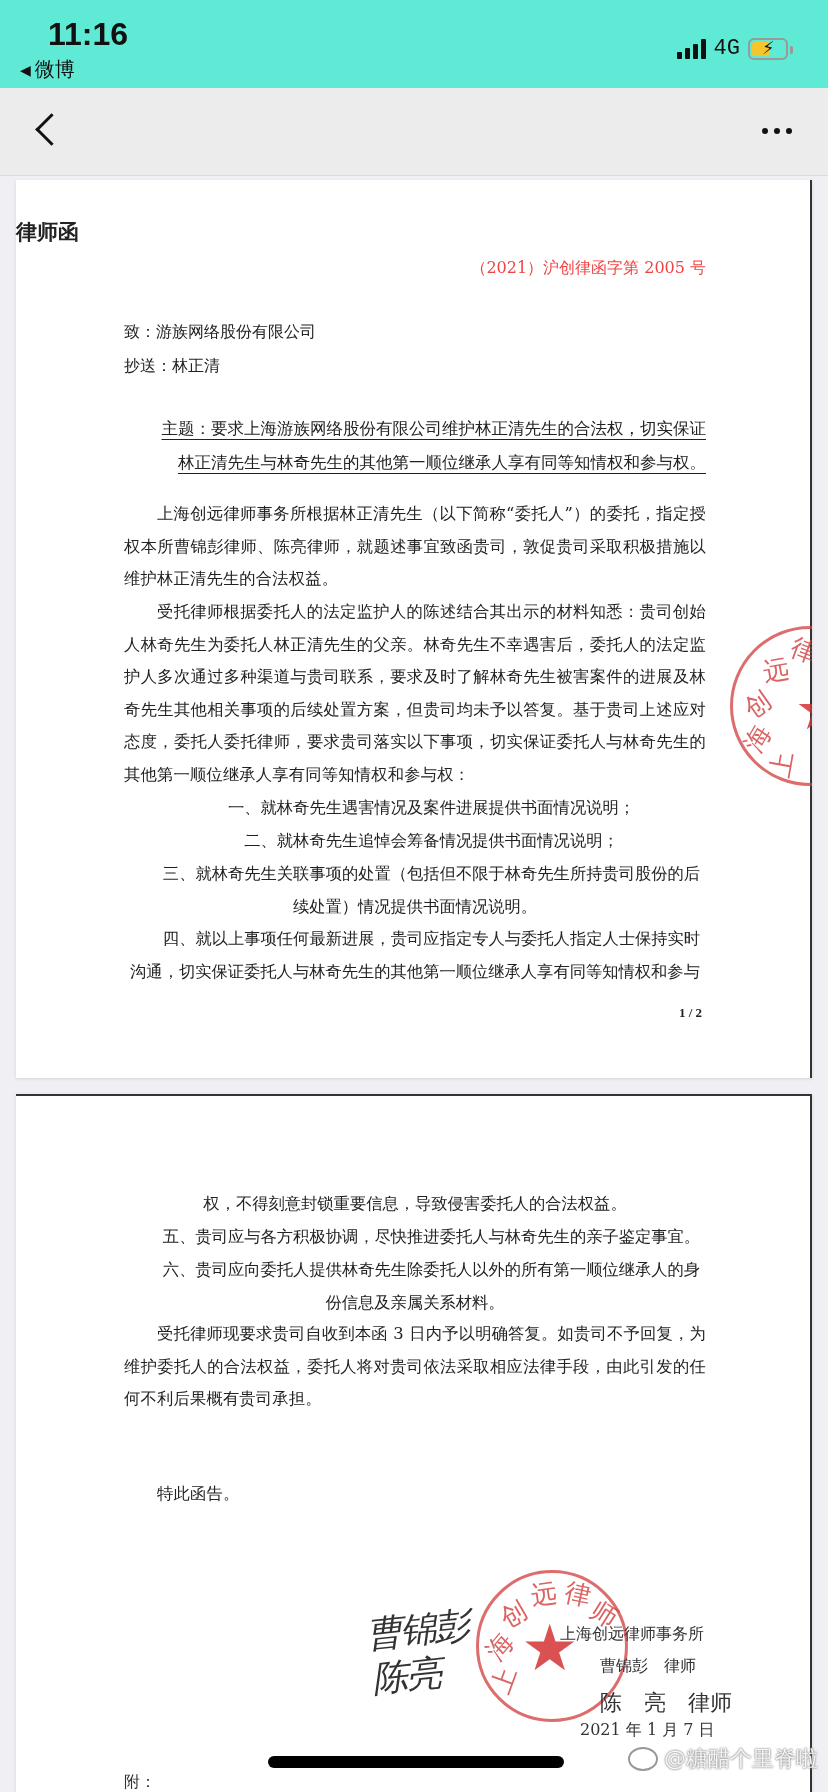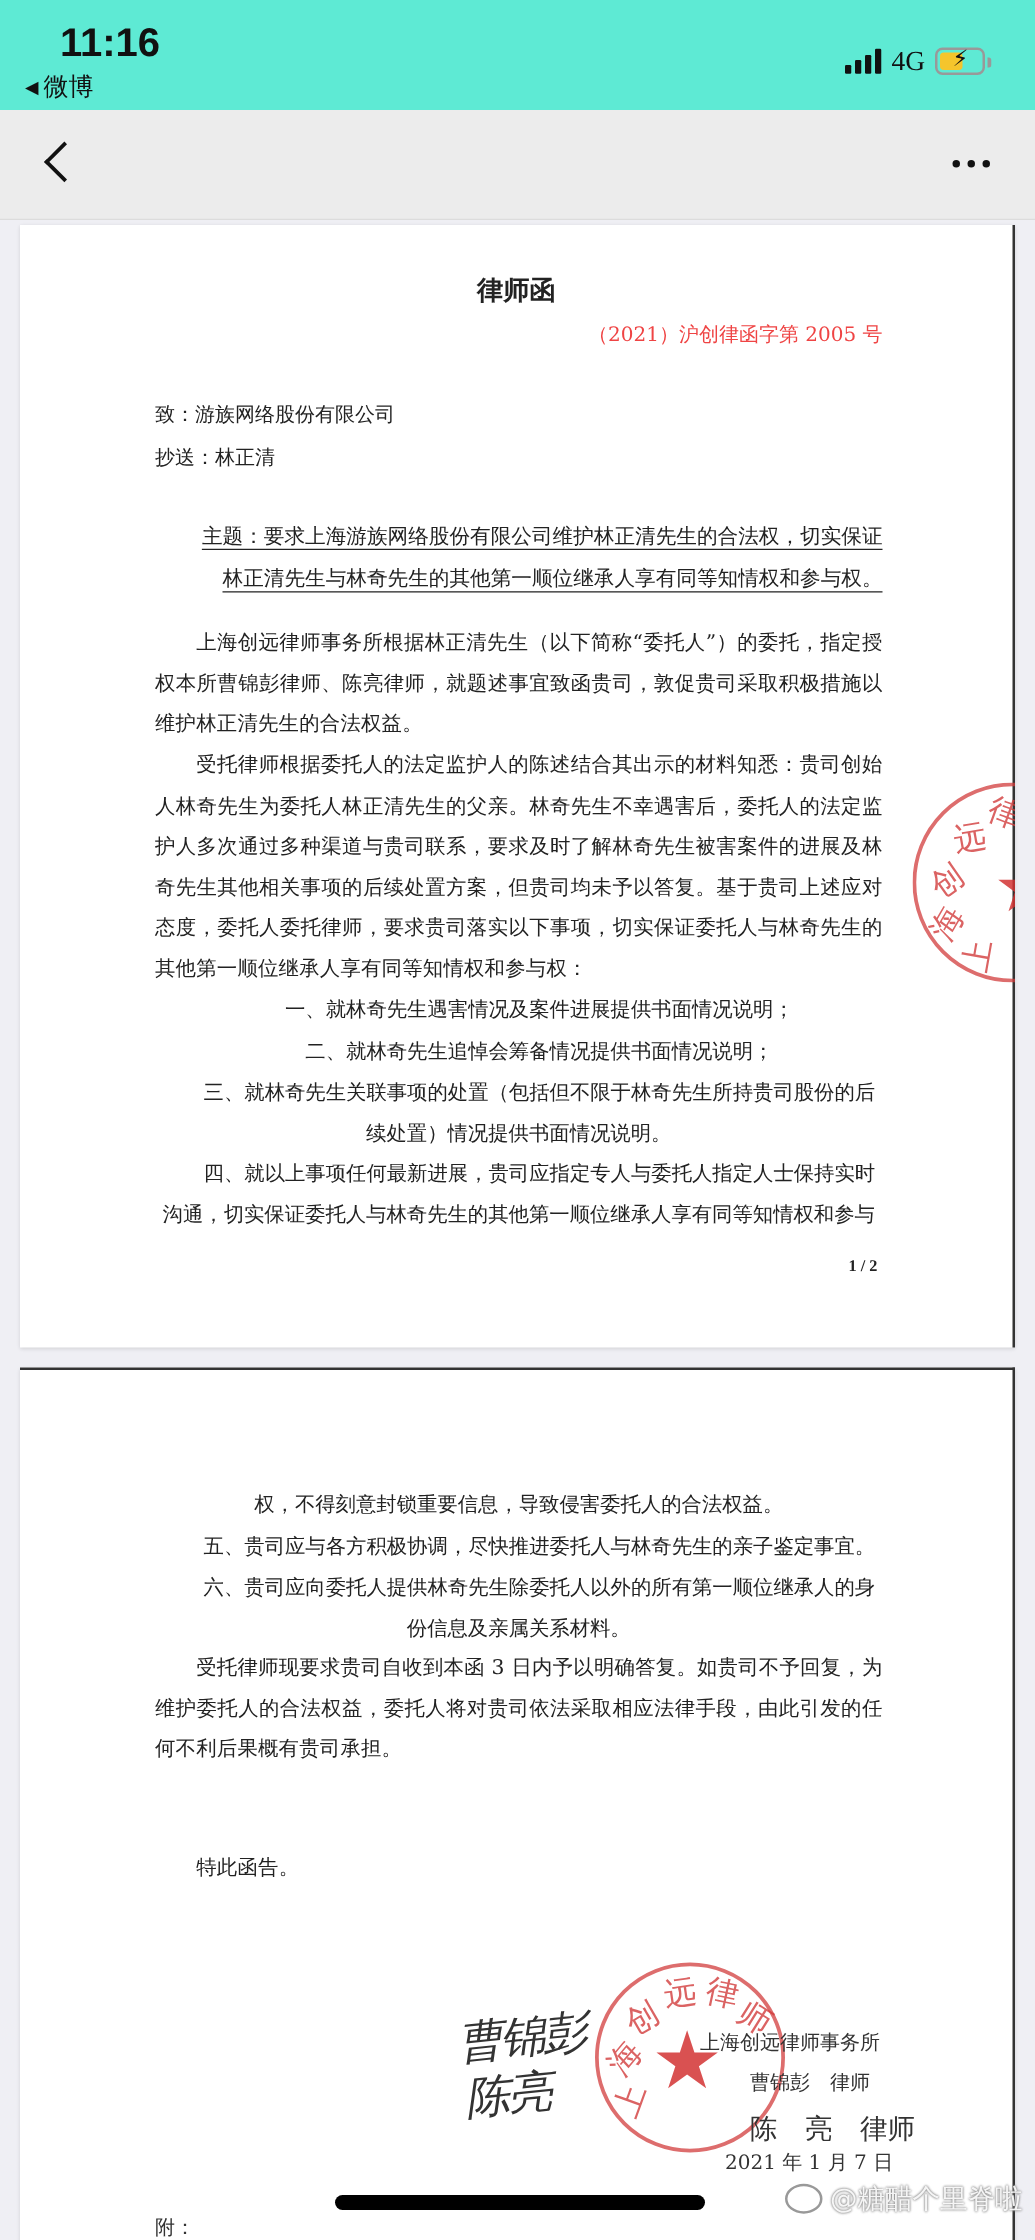--- a/index.html
+++ b/index.html
@@ -7,41 +7,41 @@
   body { position: relative; font-family: "DejaVu Sans", "Liberation Sans", sans-serif; color: #111; }
 
   
   .status-bar { position: absolute; top: 0; left: 0; width: 828px; height: 88px; background: #5eead4; }
   .status-time { position: absolute; left: 48px; top: 16px; font-size: 32px; font-weight: bold; color: #111; font-family: "Liberation Sans", sans-serif; }
   .status-back { position: absolute; left: 20px; top: 56px; font-size: 20px; color: #111; display: flex; align-items: center; gap: 4px; }
   .status-back .tri { font-size: 14px; }
   .status-right { position: absolute; right: 40px; top: 36px; display: flex; align-items: center; gap: 8px; }
   .signal { display: flex; align-items: flex-end; gap: 3px; height: 20px; }
   .signal span { width: 5px; background: #111; border-radius: 1px; }
-  .net { font-size: 22px; color: #111; font-family: Liberation Serif, serif; }
+  .net { font-size: 22px; color: #111; font-family: Liberation Mono, monospace; }
   .battery { position: relative; width: 40px; height: 22px; border: 2px solid #999; border-radius: 6px; }
   .battery .fill { position: absolute; left: 2px; top: 2px; bottom: 2px; width: 18px; background: #f5c52c; border-radius: 3px; }
   .battery .bolt { position: absolute; left: 12px; top: -3px; font-size: 18px; color: #111; }
   .battery .nub { position: absolute; right: -7px; top: 6px; width: 3px; height: 8px; background: #999; border-radius: 0 2px 2px 0; }
 
   
   .nav-bar { position: absolute; top: 88px; left: 0; width: 828px; height: 88px; background: #ececec; border-bottom: 1px solid #dcdcdc; }
   .nav-back { position: absolute; left: 28px; top: 18px; width: 40px; height: 50px; }
   .nav-back::before { content: ""; position: absolute; left: 12px; top: 12px; width: 20px; height: 20px; border-left: 3px solid #111; border-bottom: 3px solid #111; transform: rotate(45deg); }
   .nav-title { position: absolute; left: 120px; top: 22px; font-size: 32px; color: #111; font-family: "Liberation Sans", sans-serif; white-space: nowrap; }
   .nav-more { position: absolute; right: 36px; top: 40px; display: flex; gap: 6px; }
   .nav-more span { width: 6px; height: 6px; border-radius: 50%; background: #111; }
 
   
   .page { position: absolute; left: 16px; width: 796px; background: #fff; box-shadow: 0 1px 3px rgba(0,0,0,0.12); }
   .page1 { top: 180px; height: 898px; border-right: 2px solid #333; }
   .page2 { top: 1094px; height: 720px; border-top: 2px solid #333; border-right: 2px solid #333; }
 
   .doc { font-family: "DejaVu Serif", "Liberation Serif", serif; color: #222; font-size: 17px; }
-  .doc-title { position: absolute; top: 38px; left: 0; width: 100%; text-align: center; font-size: 21px; font-weight: bold; font-family: "DejaVu Sans", sans-serif; color: #222; }
+  .doc-title { position: absolute; top: 38px; left: 0; width: 100%; font-size: 21px; font-weight: bold; font-family: "DejaVu Sans", sans-serif; color: #222; }
   .doc-ref { position: absolute; top: 78px; right: 104px; font-size: 16px; color: #ef4444; }
   .doc-to { position: absolute; top: 142px; left: 108px; font-size: 16px; }
   .doc-cc { position: absolute; top: 176px; left: 108px; font-size: 16px; }
   .doc-subject { position: absolute; top: 232px; left: 108px; width: 582px; font-size: 16.5px; font-weight: normal; line-height: 34px; text-indent: 33px; text-align: right; }
   .doc-subject span { text-decoration: underline; text-underline-offset: 5px; }
 
   .para { position: absolute; left: 108px; width: 582px; line-height: 32.5px; font-size: 16.3px; text-indent: 33px; letter-spacing: 0.2px; text-align: justify; }
   .item { position: absolute; left: 108px; width: 582px; line-height: 32.5px; font-size: 16.3px; text-indent: 33px; text-align: center; }
   .page-num { position: absolute; top: 825px; right: 108px; font-size: 13px; font-weight: bold; font-family: "Liberation Serif", serif; }
 

